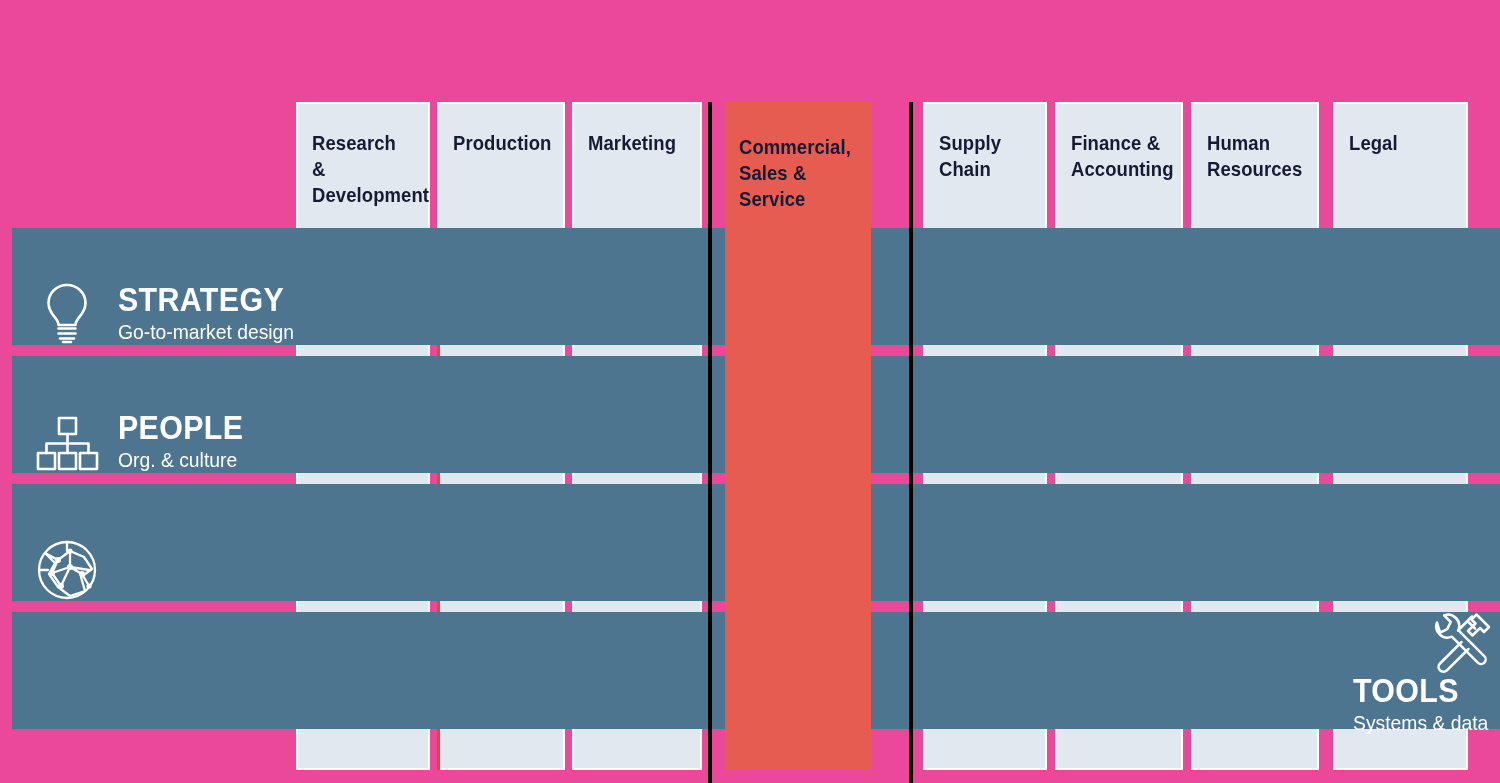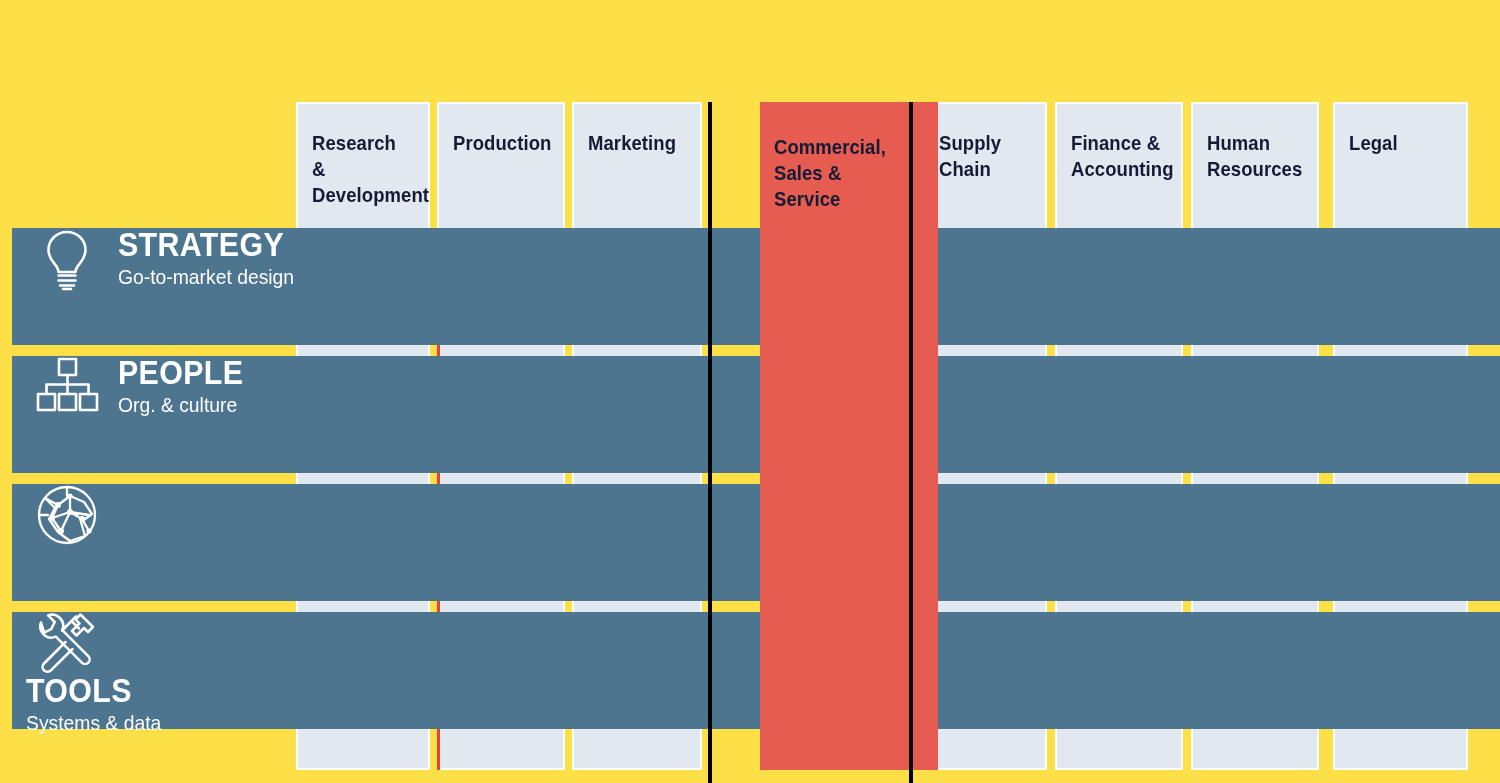--- a/index.html
+++ b/index.html
@@ -1,21 +1,21 @@
 <!DOCTYPE html>
 <html><head>
 <meta charset="utf-8">
 <style>
   html,body{margin:0;padding:0;background:#000;}
   body{
     width:1500px;height:783px;overflow:hidden;position:relative;
     font-family:"Liberation Sans", sans-serif;
     -webkit-font-smoothing:antialiased;
   }
-  #stage{position:absolute;inset:0;background:#fde047;}
+  #stage{position:absolute;inset:0;background:#ec4899;}
 
   
   .col{
     position:absolute;
     background:#E2E8F0;
     border:2px solid #FFFFFF;
     box-sizing:border-box;
     top:102px;height:668px;
   }
   .col.red{
@@ -46,21 +46,21 @@
   
   .sliver{position:absolute;width:3px;background:#E2443A;z-index:30;}
 
   
   .row{
     position:absolute;
     left:12px;right:0;
     background:#4E7590;
     z-index:35;
     display:flex;
-    align-items:flex-start;
+    align-items:flex-end;
   }
   .row-icon{
     width:74px;margin-left:18px;
     display:flex;align-items:center;justify-content:center;
     flex:0 0 auto;
   }
   .row-icon svg{display:block;}
   .row-text{margin-left:14px;}
   .row-title{
     color:#FFFFFF;
@@ -174,21 +174,21 @@
     </svg>
         </div>
         <div class="row-text">
           <div class="row-title">TOOLS</div>
           <div class="row-sub">Systems &amp; data</div>
         </div>
       </div>
     </div>
 
   <div id="highlight">
-      <div class="col red" style="left: 760px; width: 178px;">
+      <div class="col red" style="left: 725px; width: 146px;">
         <div class="col-label">Commercial,
 Sales &amp;
 Service</div>
       </div>
     </div>
 
 <div class="sliver" style="left: 437px; top: 345px; height: 11px;"></div>
     <div class="sliver" style="left: 437px; top: 473px; height: 11px;"></div>
     <div class="sliver" style="left: 437px; top: 601px; height: 11px;"></div>
     <div class="sliver" style="left: 437px; top: 729px; height: 41px;"></div>

